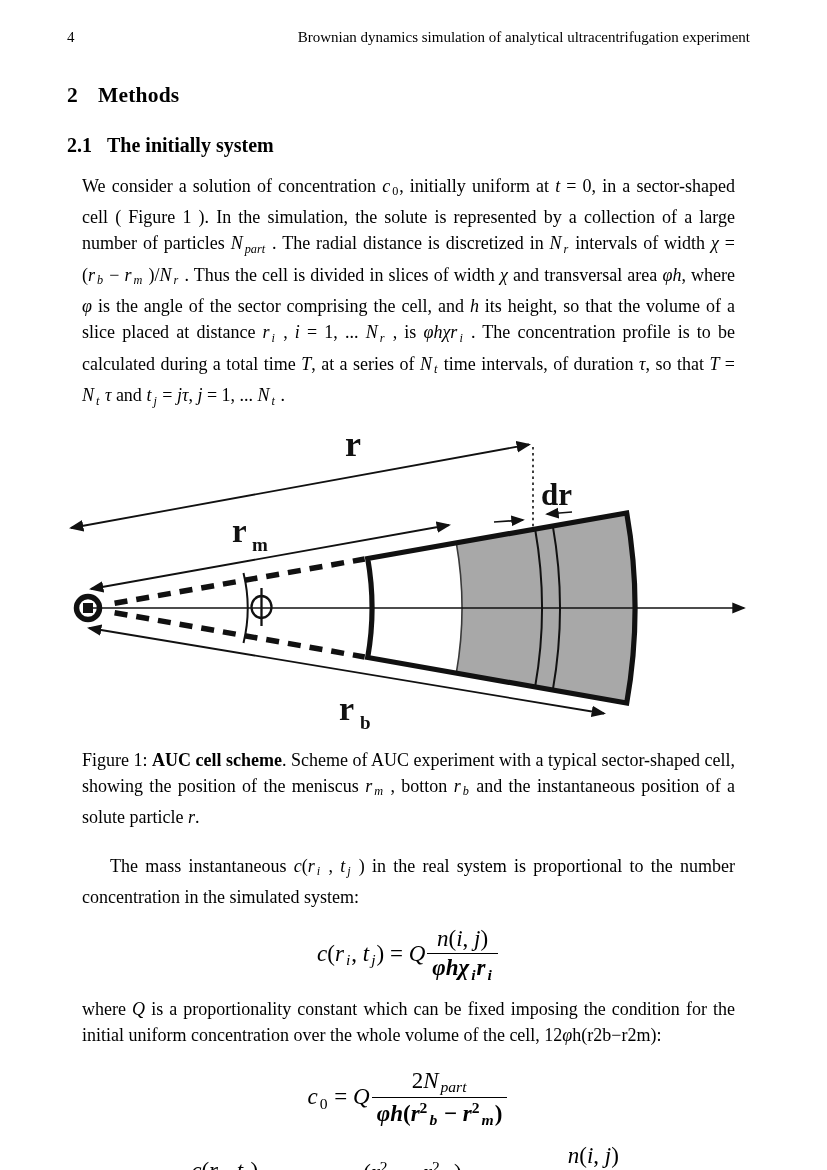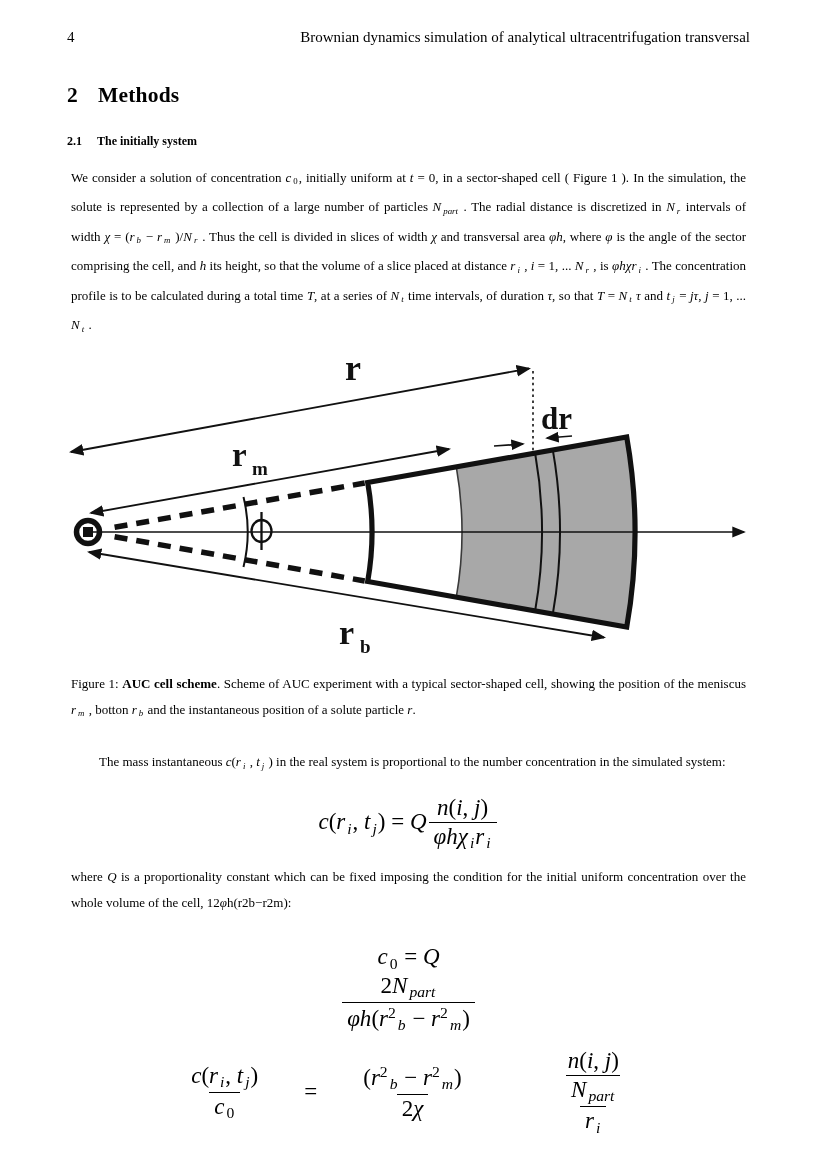--- a/index.html
+++ b/index.html
@@ -8,59 +8,59 @@
     font-family:"Liberation Serif", serif;
     overflow:hidden;
   }
   .content{padding:29px 77px 0 67px;width:683px;}
 
   
   .pagehead{display:flex;justify-content:space-between;align-items:baseline;font-size:15px;}
 
   
   .sec{display:flex;gap:20px;margin-top:37px;font-size:21.5px;font-weight:bold;letter-spacing:.2px;}
-  .subsec{display:flex;gap:15px;margin-top:26px;font-size:12px;font-weight:bold;}
+  .subsec{display:flex;gap:15px;margin-top:26px;font-size:20px;font-weight:bold;}
 
   
-  .body-par{font-size:13px;line-height:26px;text-align:justify;margin:4px;}
+  .body-par{font-size:18px;line-height:26px;text-align:justify;margin:15px;}
   .p1{margin-top:16px;}
   .caption{margin-top:8px;}
   .p2{margin-top:23px;text-indent:28px;}
   .p4{text-align:left;}
 
   .it{font-style:italic;}
   .bd{font-weight:bold;}
   .sb{font-size:68%;vertical-align:-0.28em;margin-left:2px;margin-right:1px;}
   .sp{font-size:68%;vertical-align:0.5em;}
 
   
   .fig-wrap{margin-top:11px;}
   .fig-wrap svg{display:block;}
   .figlabel{font-family:"Liberation Serif", serif;font-weight:bold;fill:#111;}
 
   
   .eq{display:flex;justify-content:center;align-items:center;font-size:23px;}
   .eq .gap{width:7px;}
   .frac{display:inline-flex;flex-direction:column;align-items:center;margin:0 2px;}
   .frac .num{padding:0 5px 1px;}
-  .frac .den{border-top:1.4px solid #000;padding:1px 5px 0;}
+  .frac .den{border-top:1.4px solid #000;padding:1px 5px 0;font-weight:bold;}
   .eq1{margin:16px 0 12px;}
-  .eq2{margin:28px 0 12px;flex-direction:column;}
+  .eq2{margin:20px 0 12px;}
   .eq3{margin:14px 0 0;gap:39px;}
   .p3{margin-top:0;}
   .p4{margin-top:12px;}
 </style>
 </head>
 <body>
 
 <div class="content">
 
   <div class="pagehead">
     <span>4</span>
-    <span>Brownian dynamics simulation of analytical ultracentrifugation transversal</span>
+    <span>Brownian dynamics simulation of analytical ultracentrifugation experiment</span>
   </div>
 
   <div class="sec">
     <span>2</span>
     <span>Methods</span>
   </div>
 
   <div class="subsec">
     <span>2.1</span>
     <span>The initially system</span>

